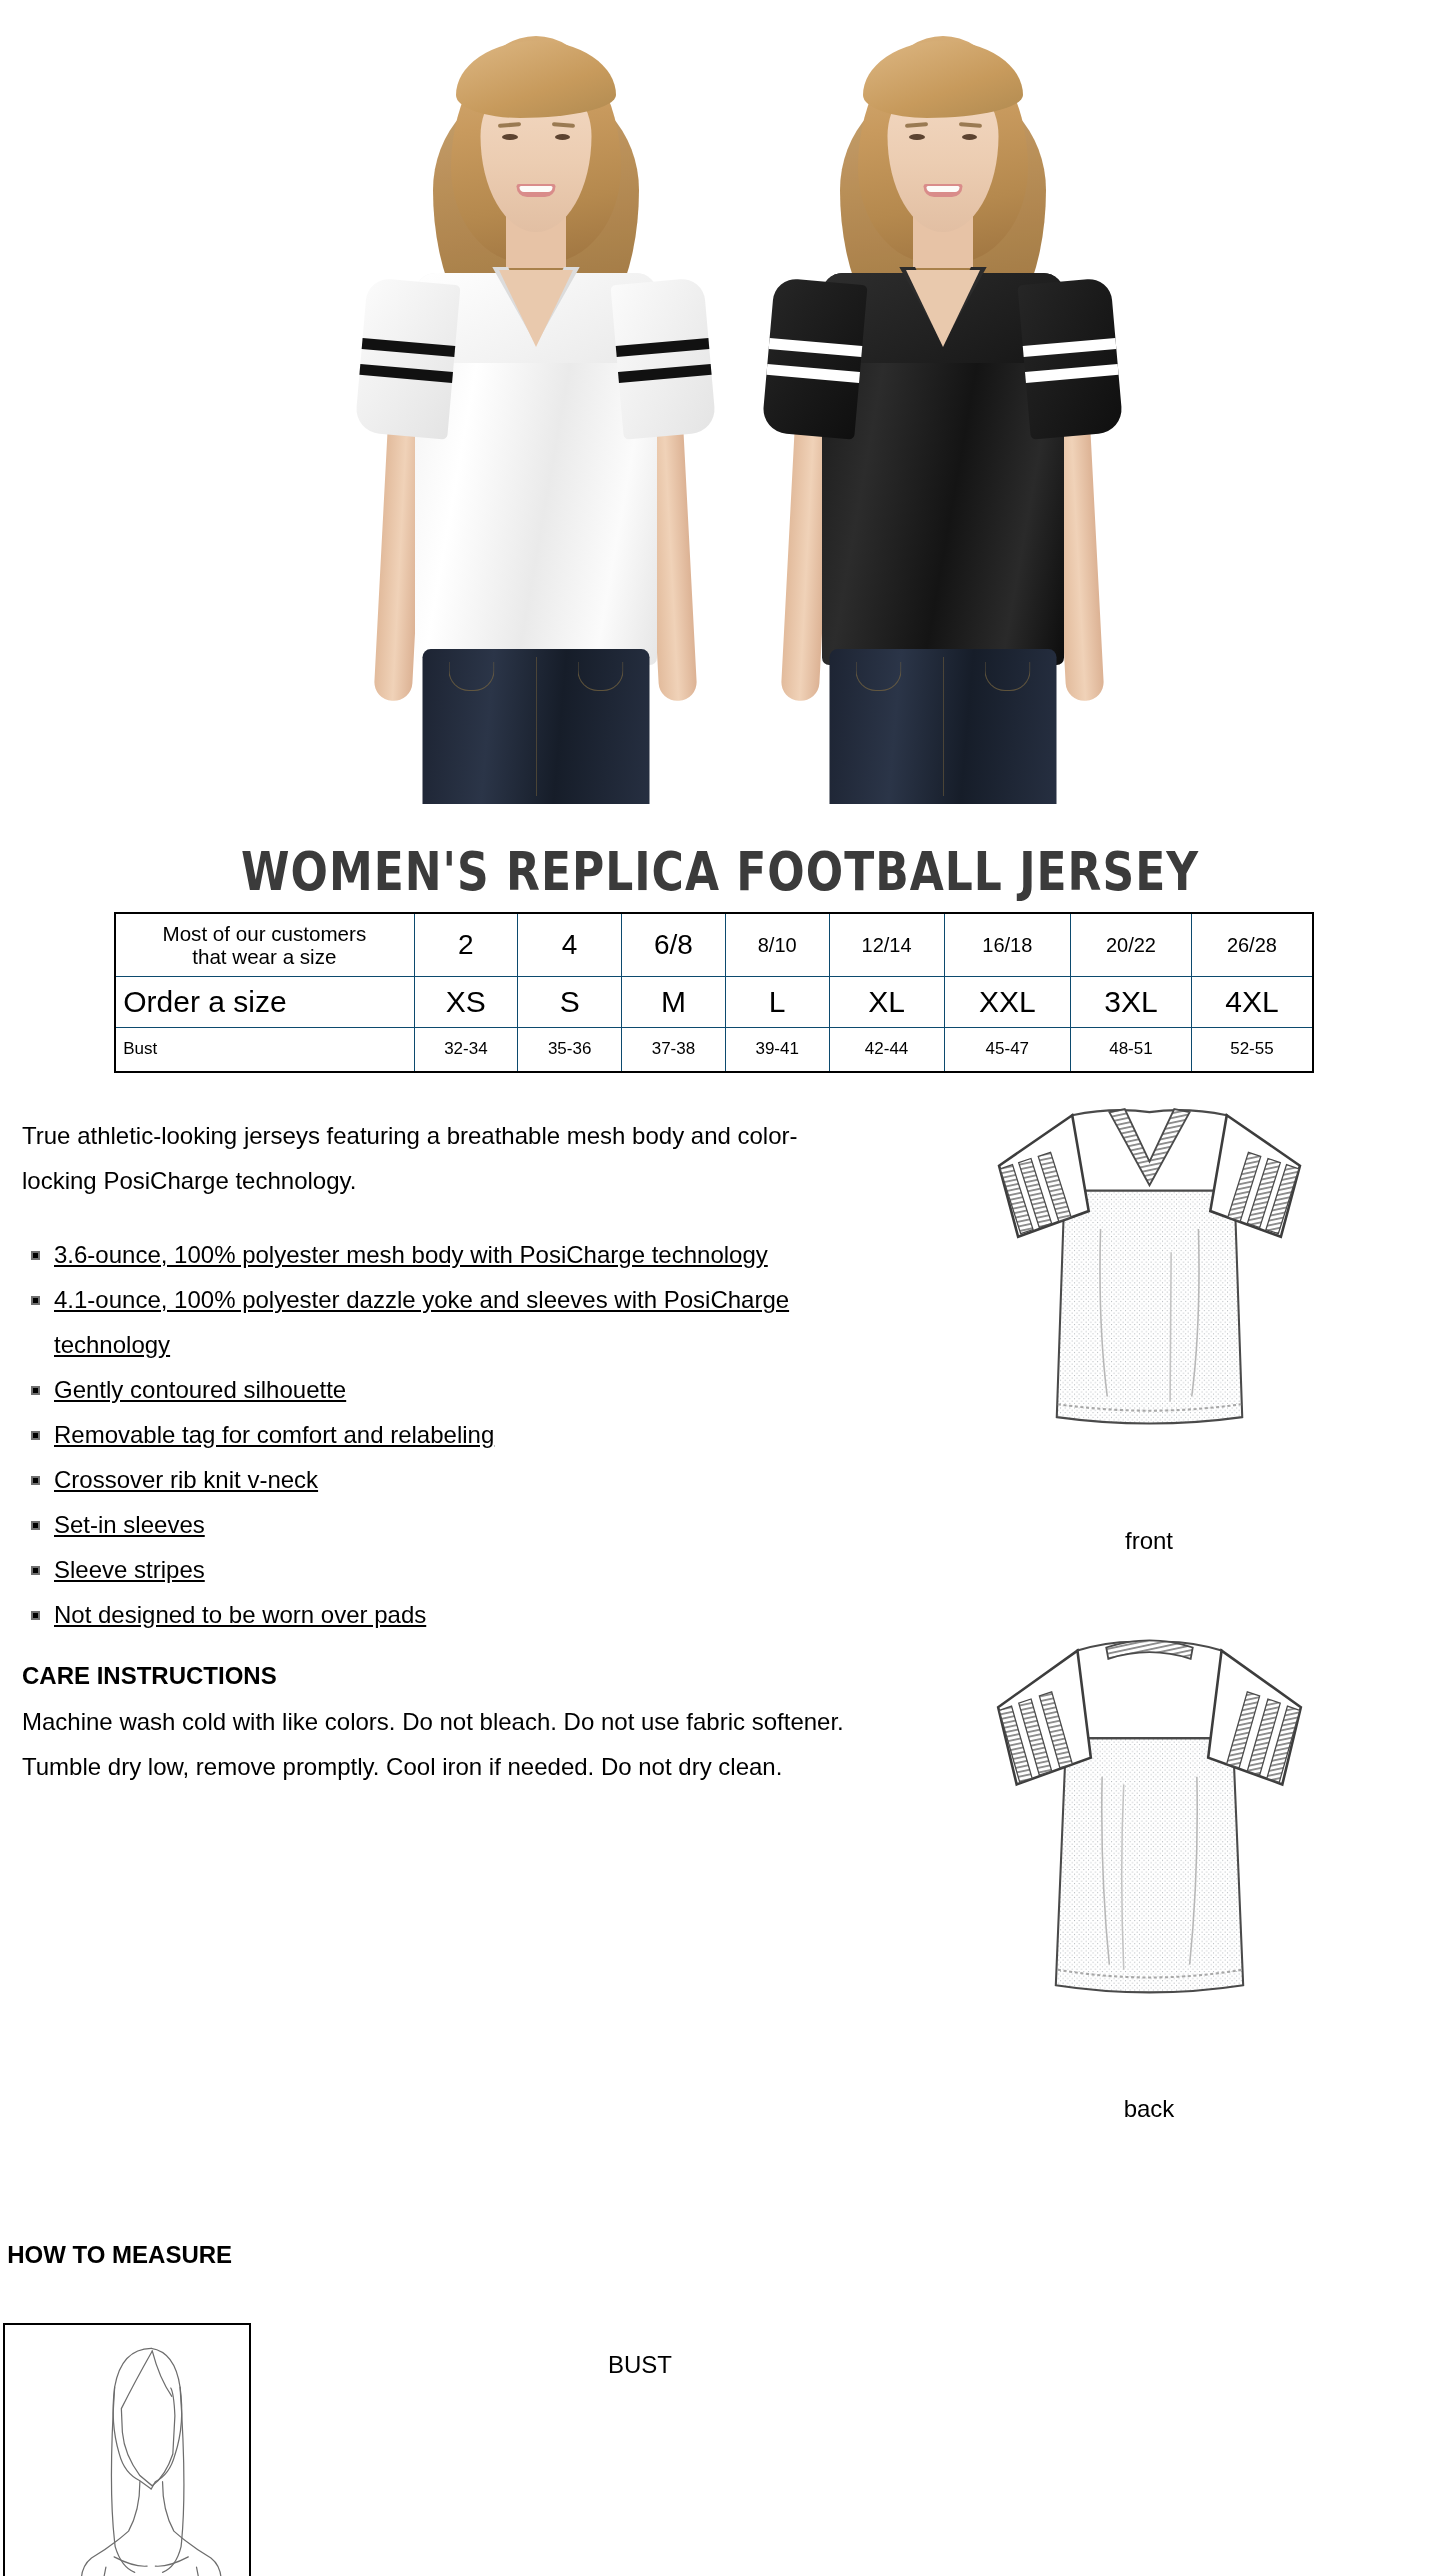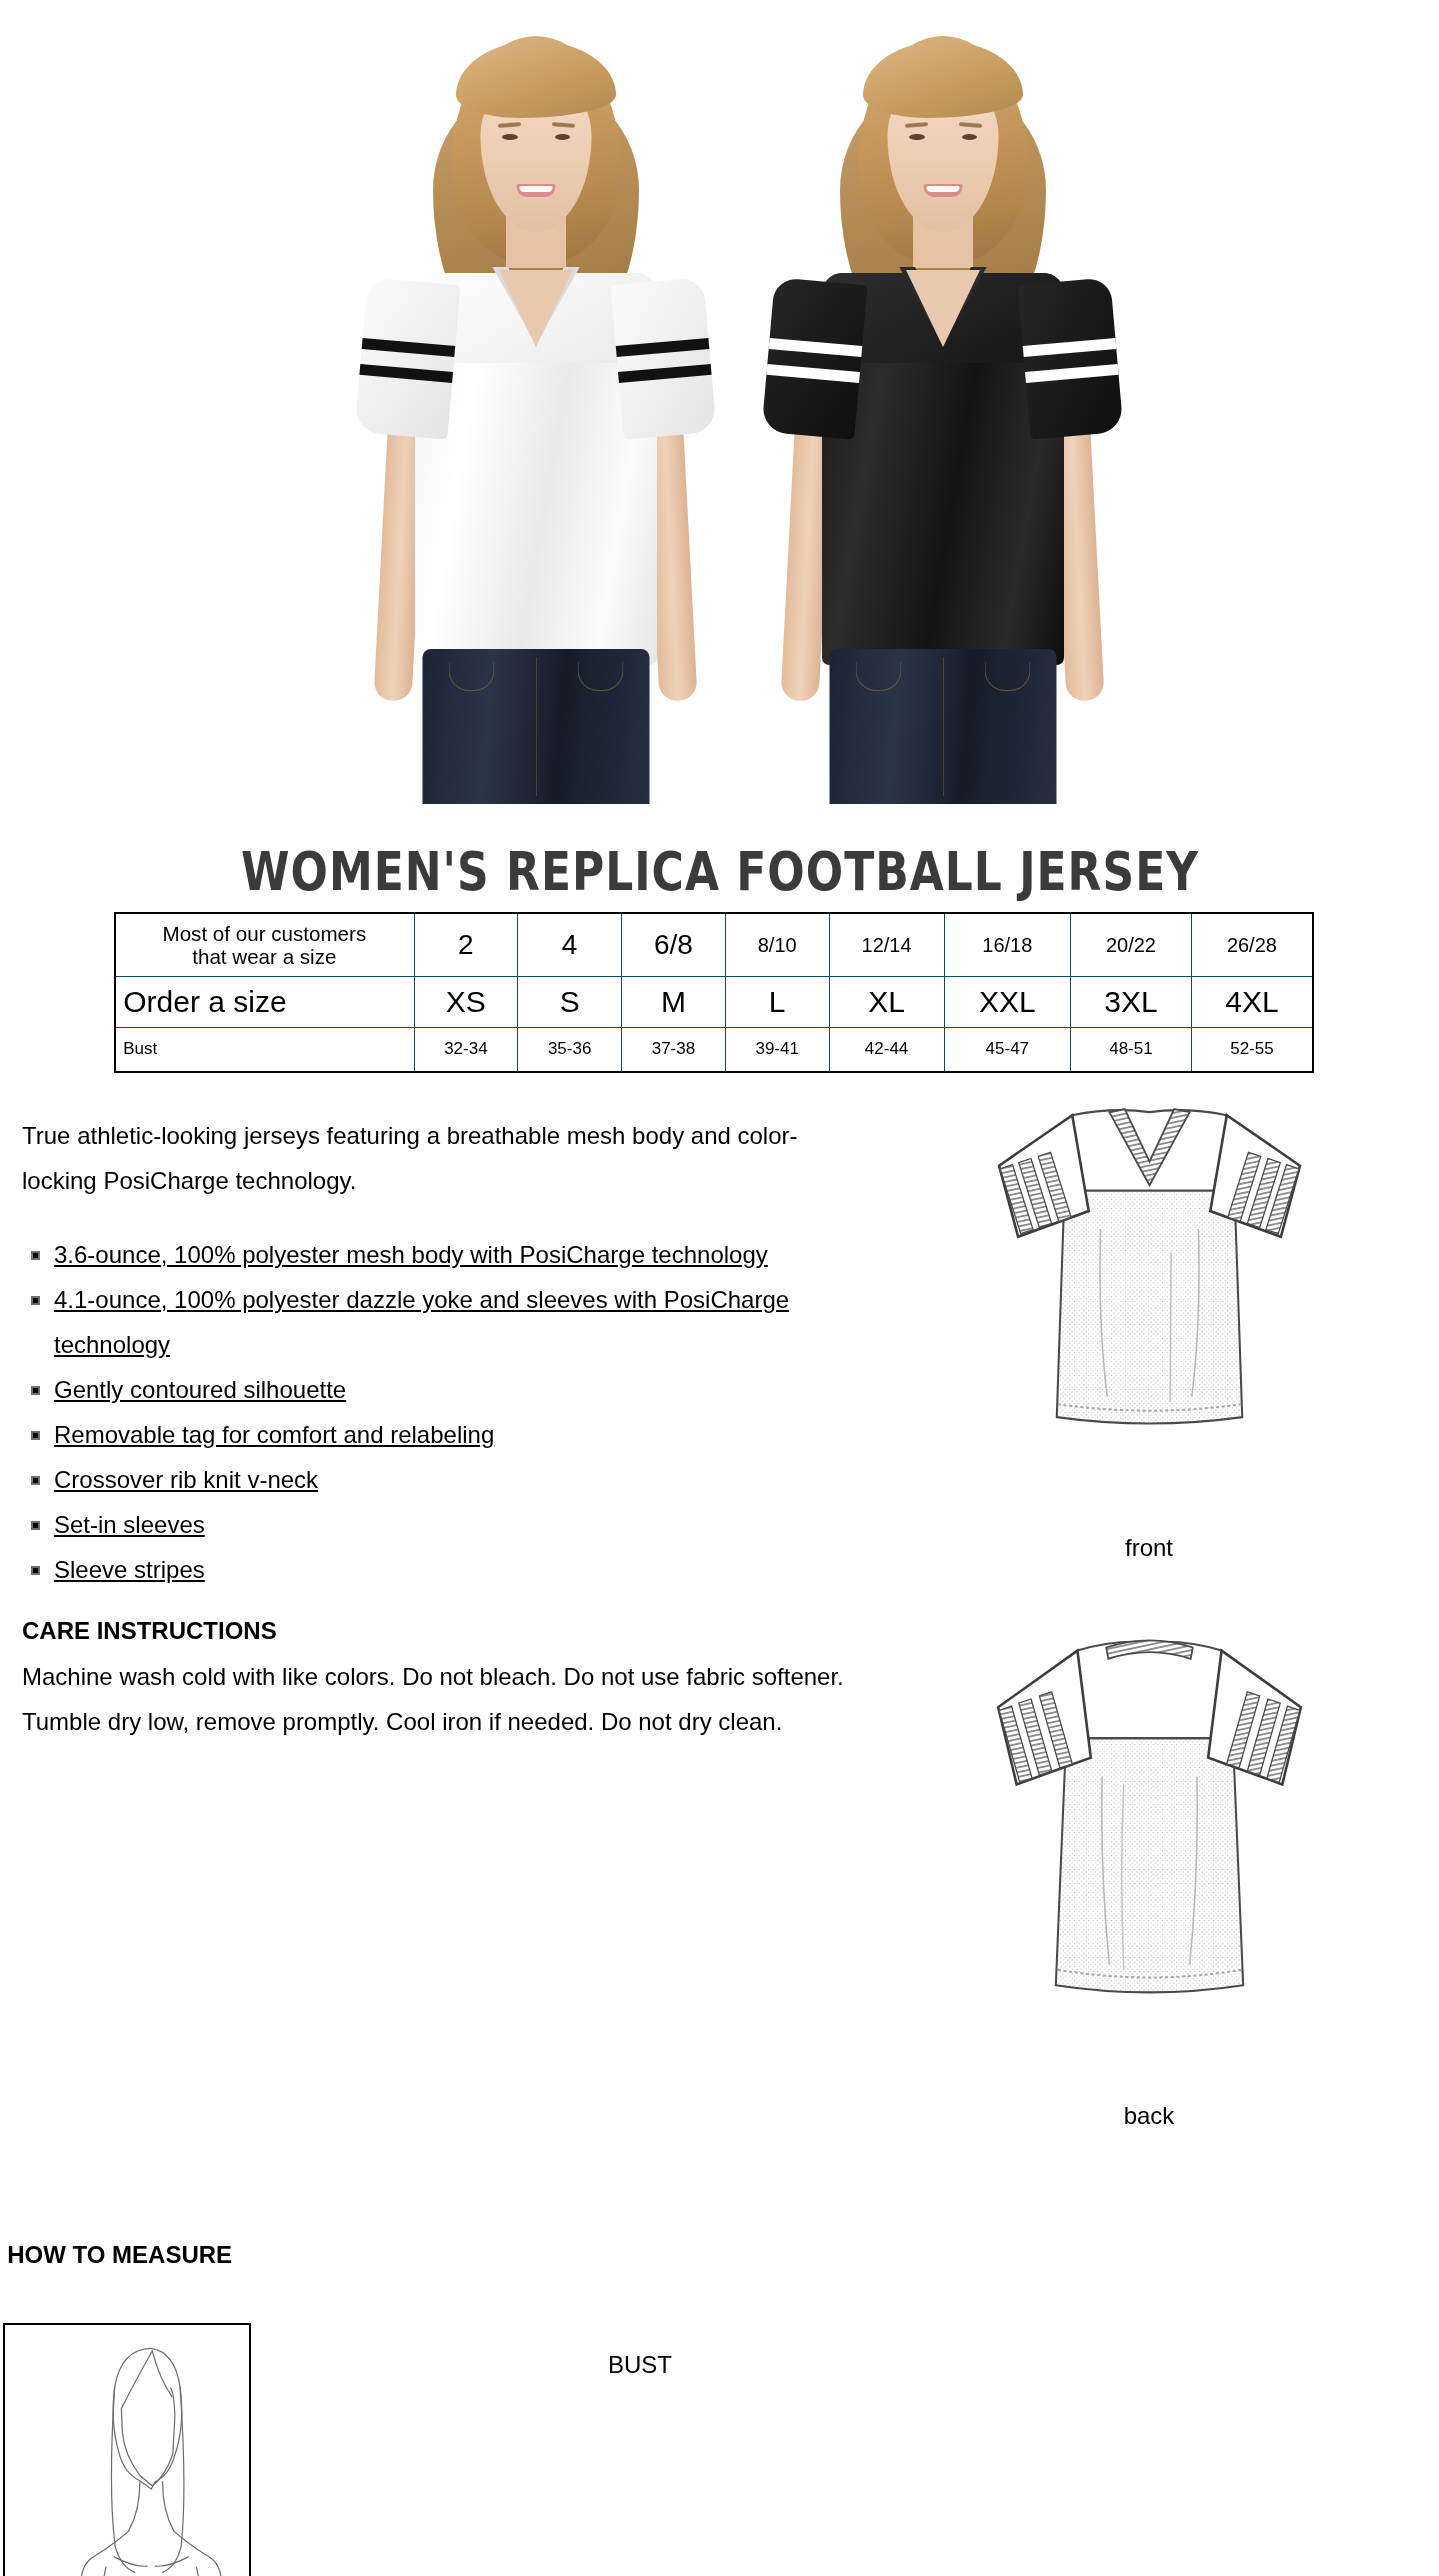--- a/index.html
+++ b/index.html
@@ -215,21 +215,21 @@
   }
   #copy .care-text { margin:9.3px 0 0 0; }
 
   
   .tech {
     position:absolute; left:886px; width:526px; text-align:center;
   }
   .tech svg { display:block; margin:0 auto; }
   .tech .cap {
     font-family:"Liberation Sans", sans-serif;
-    font-size:24px; color:#000; margin-top:19px;
+    font-size:24px; color:#000; margin-top:12px;
   }
   #tech-front { top:1108px; }
   #tech-back  { top:1630px; }
 
   
   #how-to-measure {
     position:absolute; left:7.2px; top:2241px;
     font-family:"Liberation Sans", sans-serif;
     font-size:24px; font-weight:bold;
   }
@@ -373,20 +373,21 @@
   <p class="intro">True athletic-looking jerseys featuring a breathable mesh body and color-locking PosiCharge technology.</p>
 
   <ul>
     <li><span class="bullet"></span><span>3.6-ounce, 100% polyester mesh body     with PosiCharge technology</span></li>
     <li><span class="bullet"></span><span>4.1-ounce, 100% polyester dazzle yoke and sleeves with PosiCharge technology</span></li>
     <li><span class="bullet"></span><span>Gently contoured silhouette</span></li>
     <li><span class="bullet"></span><span>Removable tag for comfort and relabeling</span></li>
     <li><span class="bullet"></span><span>Crossover rib knit v-neck</span></li>
     <li><span class="bullet"></span><span>Set-in sleeves</span></li>
     <li><span class="bullet"></span><span>Sleeve stripes</span></li>
+    <li><span class="bullet"></span><span>Not designed to be worn over pads</span></li>
   </ul>
 
   <h3>CARE INSTRUCTIONS</h3>
   <p class="care-text">Machine wash cold with like colors. Do not bleach. Do not use fabric softener. Tumble dry low, remove promptly. Cool iron if needed. Do not dry clean.</p>
 </div>
 
 <div class="tech" id="tech-front">
   <svg width="361" height="407" viewBox="0 0 700 790">
     <defs>
       <pattern id="meshF" width="9" height="9" patternUnits="userSpaceOnUse">

